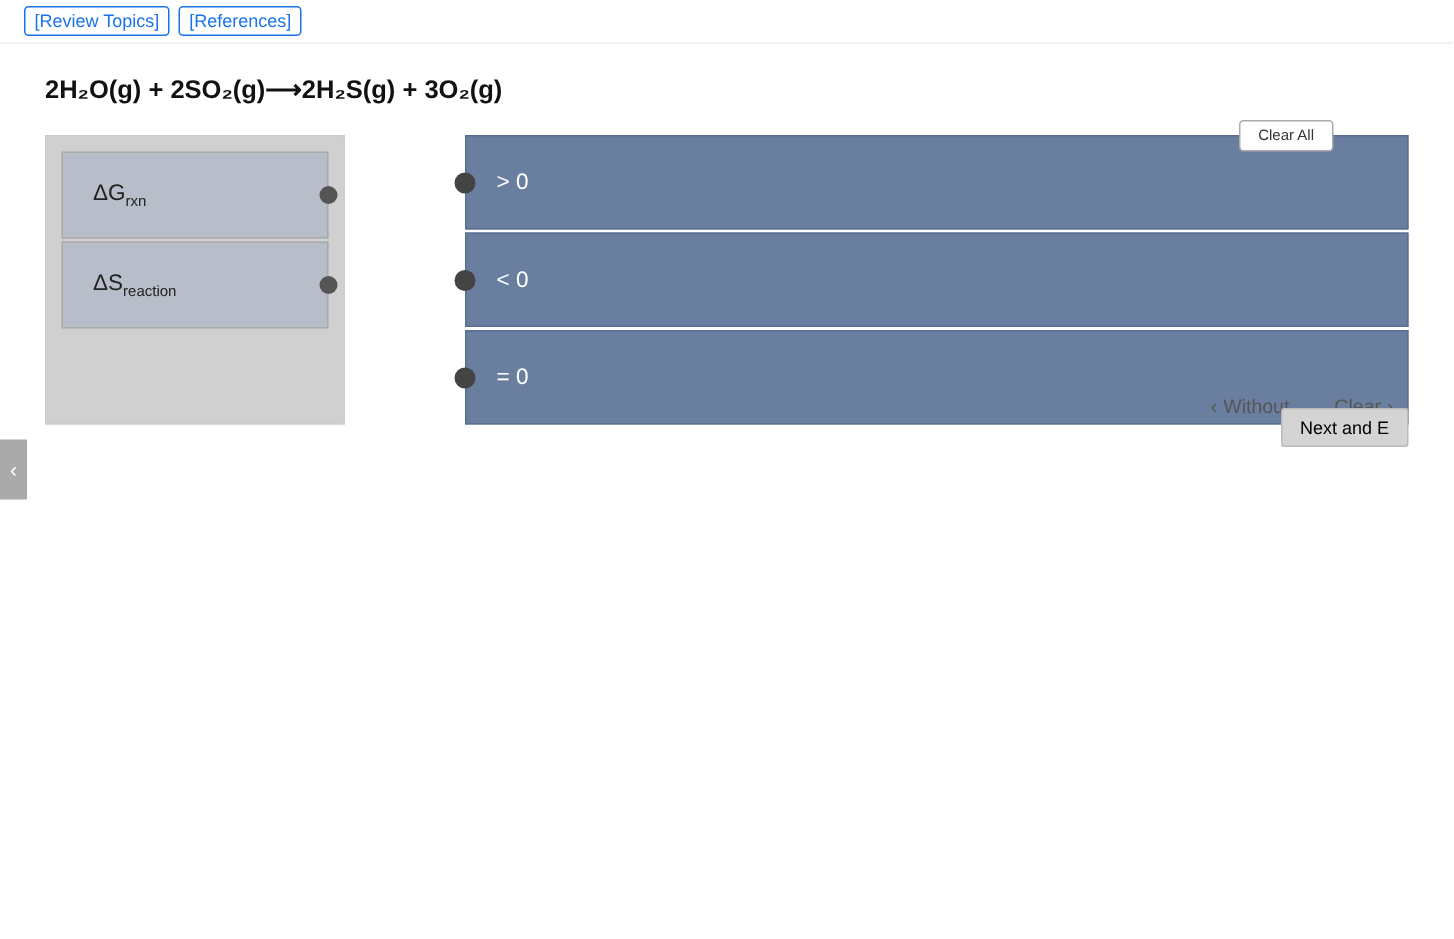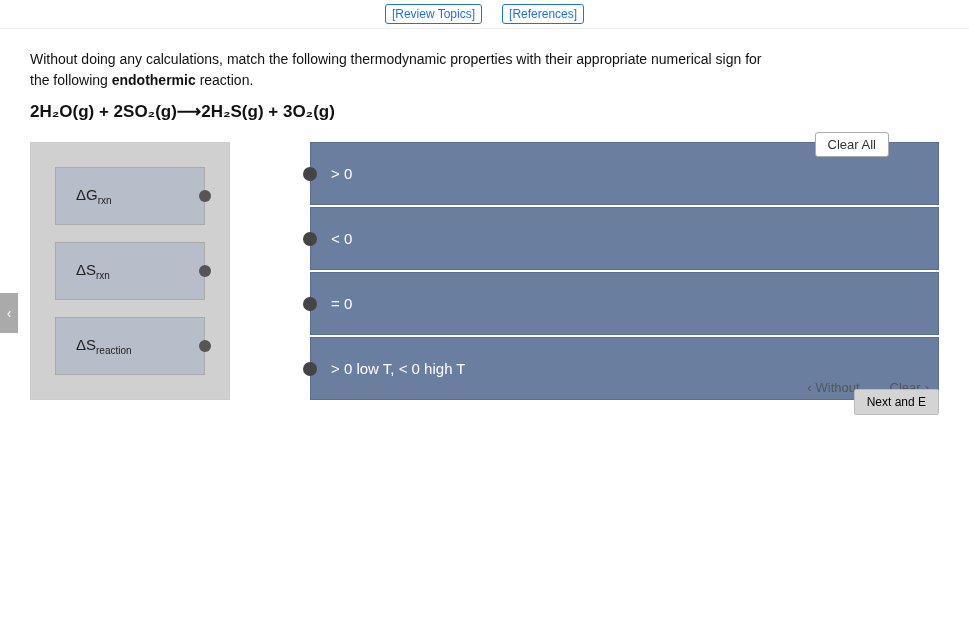--- a/index.html
+++ b/index.html
@@ -8,23 +8,22 @@
       background: #fff;
       width: 969px;
       min-height: 626px;
       overflow: hidden;
       position: relative;
     }
 
     
     .top-nav {
       display: flex;
-      justify-content: center;
-      gap: 20px;
-      padding: 4px 0;
+      gap: 6px;
+      padding: 4px 16px;
       background: #fff;
       border-bottom: 1px solid #eee;
     }
     .top-nav a {
       font-size: 12px;
       color: #1a73e8;
       text-decoration: none;
       padding: 2px 6px;
       border: 1px solid #1a73e8;
       border-radius: 3px;
@@ -63,38 +62,37 @@
     }
 
     
     .clear-all-btn {
       position: absolute;
       top: -10px;
       right: 50px;
       border: 1px solid #aaa;
       background: #fff;
       padding: 4px 12px;
-      font-size: 13px;
+      font-size: 10px;
       cursor: pointer;
       border-radius: 3px;
       color: #333;
       z-index: 10;
     }
 
     
     .left-panel {
       display: flex;
       flex-direction: column;
       width: 200px;
       flex-shrink: 0;
       border: 1px solid #ccc;
       background: #d0d0d0;
-      padding: 24px;
+      padding: 10px;
       gap: 0;
-      justify-content: space-between;
     }
 
     .drag-item {
       background: #b8bec9;
       border: 1px solid #aaa;
       padding: 18px 20px;
       font-size: 15px;
       color: #222;
       cursor: grab;
       position: relative;
@@ -230,41 +228,33 @@
 
 <div class="top-nav">
   <a href="#">[Review Topics]</a>
   <a href="#">[References]</a>
 </div>
 
 <div class="left-tab">‹</div>
 
 <div class="main-content">
 
-  <p class="question-text">
-    <span>Without doing any calculations, match the following thermodynamic properties with their appropriate numerical sign for the following</span>
-    <strong>endothermic</strong>
-    <span>reaction.</span>
-  </p>
 
   <p class="equation">2H₂O(g) + 2SO₂(g)⟶2H₂S(g) + 3O₂(g)</p>
 
   <div class="drag-area">
 
     <button class="clear-all-btn">Clear All</button>
 
     <div class="left-panel">
 
       <div class="drag-item">
         <span>ΔG<sub>rxn</sub></span>
       </div>
 
-      <div class="drag-item">
-        <span>ΔS<sub>rxn</sub></span>
-      </div>
 
 
       <div class="drag-item">
         <span>ΔS<sub>reaction</sub></span>
       </div>
 
     </div>
 
     <svg class="connectors" xmlns="http://www.w3.org/2000/svg">
       
@@ -277,23 +267,20 @@
       </div>
 
       <div class="answer-slot">
         <span>&lt; 0</span>
       </div>
 
       <div class="answer-slot">
         <span>= 0</span>
       </div>
 
-      <div class="answer-slot">
-        <span>&gt; 0 low T, &lt; 0 high T</span>
-      </div>
 
 
     </div>
 
   </div>
 
   <div class="bottom-nav">
     <button class="nav-btn">
       <span>‹</span>
       <span>Without</span>

